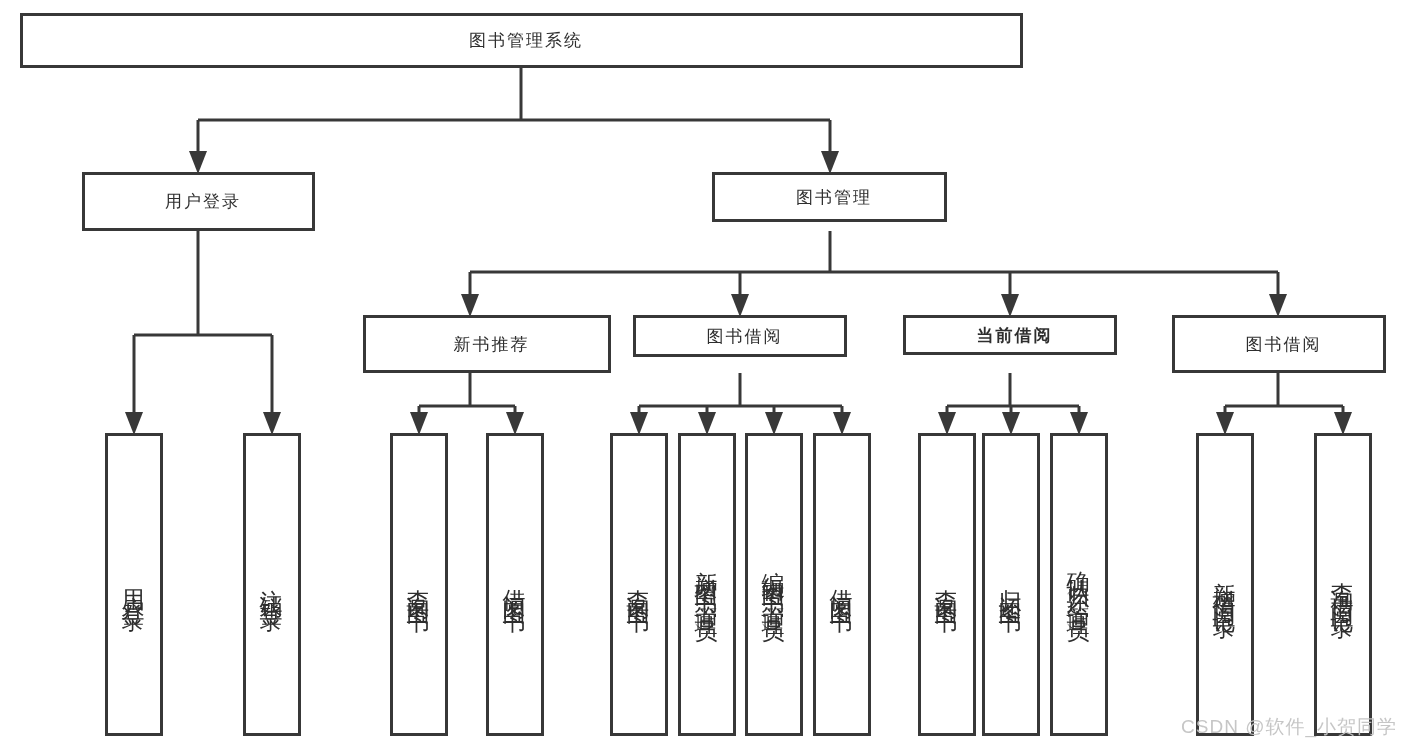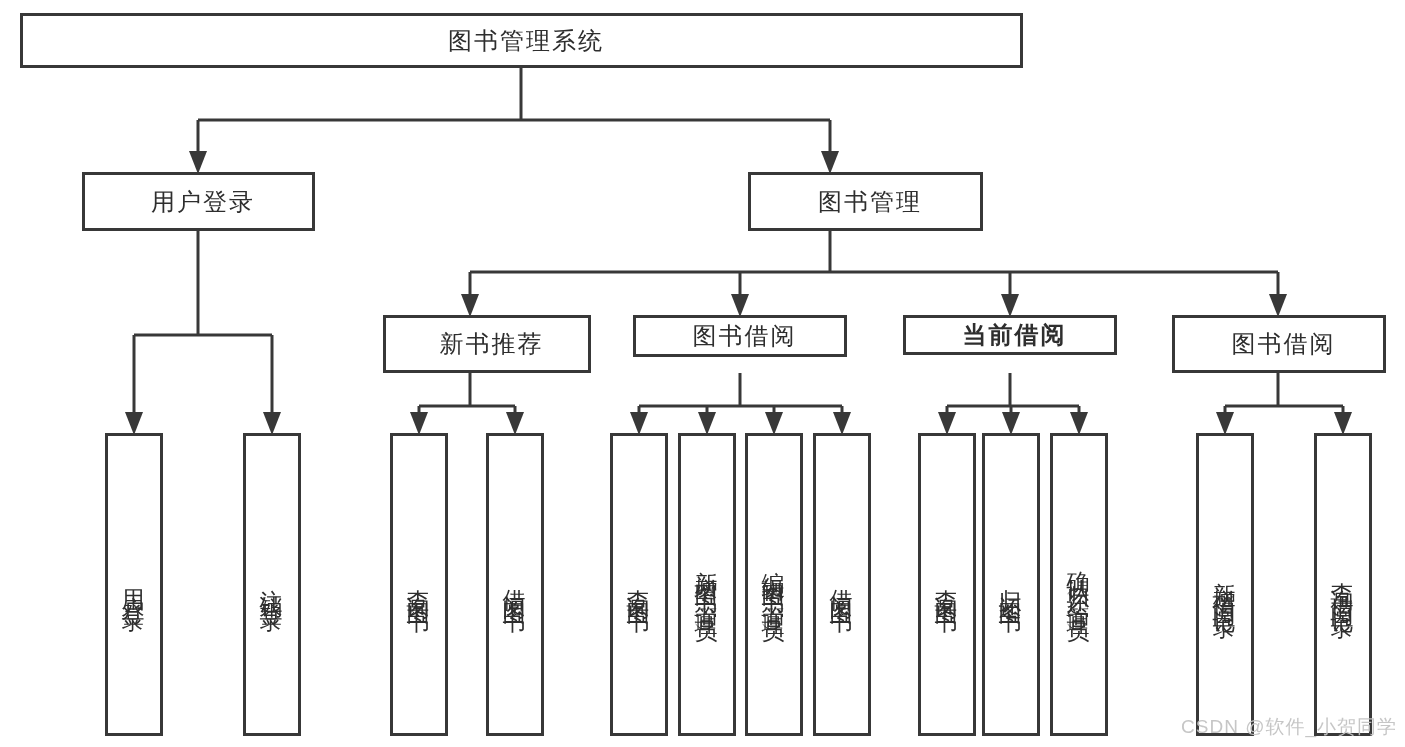--- a/index.html
+++ b/index.html
@@ -21,21 +21,21 @@
   #wires path { stroke: var(--line); stroke-width: 3; fill: none; }
   #wires polygon { fill: var(--line); stroke: none; }
   .hbox {
     position: absolute;
     border: 3px solid var(--line);
     background: #ffffff;
     display: flex;
     align-items: center;
     justify-content: center;
     color: var(--text);
-    font-size: 24px;
+    font-size: 17px;
     letter-spacing: 2px;
     z-index: 2;
     padding-left: 9px;
   }
   .vbox {
     position: absolute;
     top: 433px;
     width: 58px;
     height: 303px;
     border: 3px solid var(--line);
@@ -128,25 +128,25 @@
     <polygon points="1334,412 1352,412 1343,435"></polygon>
   </svg>
 
   <div class="hbox" style="left:20px; top:13px; width:1003px; height:55px;">
     <span>图书管理系统</span>
   </div>
 
   <div class="hbox" style="left:82px; top:172px; width:233px; height:59px;">
     <span>用户登录</span>
   </div>
-  <div class="hbox" style="left:748px; top:172px; width:235px; height:59px;">
+  <div class="hbox" style="left:712px; top:172px; width:235px; height:50px;">
     <span>图书管理</span>
   </div>
 
-  <div class="hbox" style="left:363px; top:315px; width:208px; height:58px;margin-left:20px;">
+  <div class="hbox" style="left:363px; top:315px; width:248px; height:58px;">
     <span>新书推荐</span>
   </div>
   <div class="hbox" style="left:633px; top:315px; width:214px; height:42px;">
     <span>图书借阅</span>
   </div>
   <div class="hbox" style="left:903px; top:315px; width:214px; height:40px;font-weight:bold;">
     <span>当前借阅</span>
   </div>
   <div class="hbox" style="left:1172px; top:315px; width:214px; height:58px;">
     <span>图书借阅</span>

